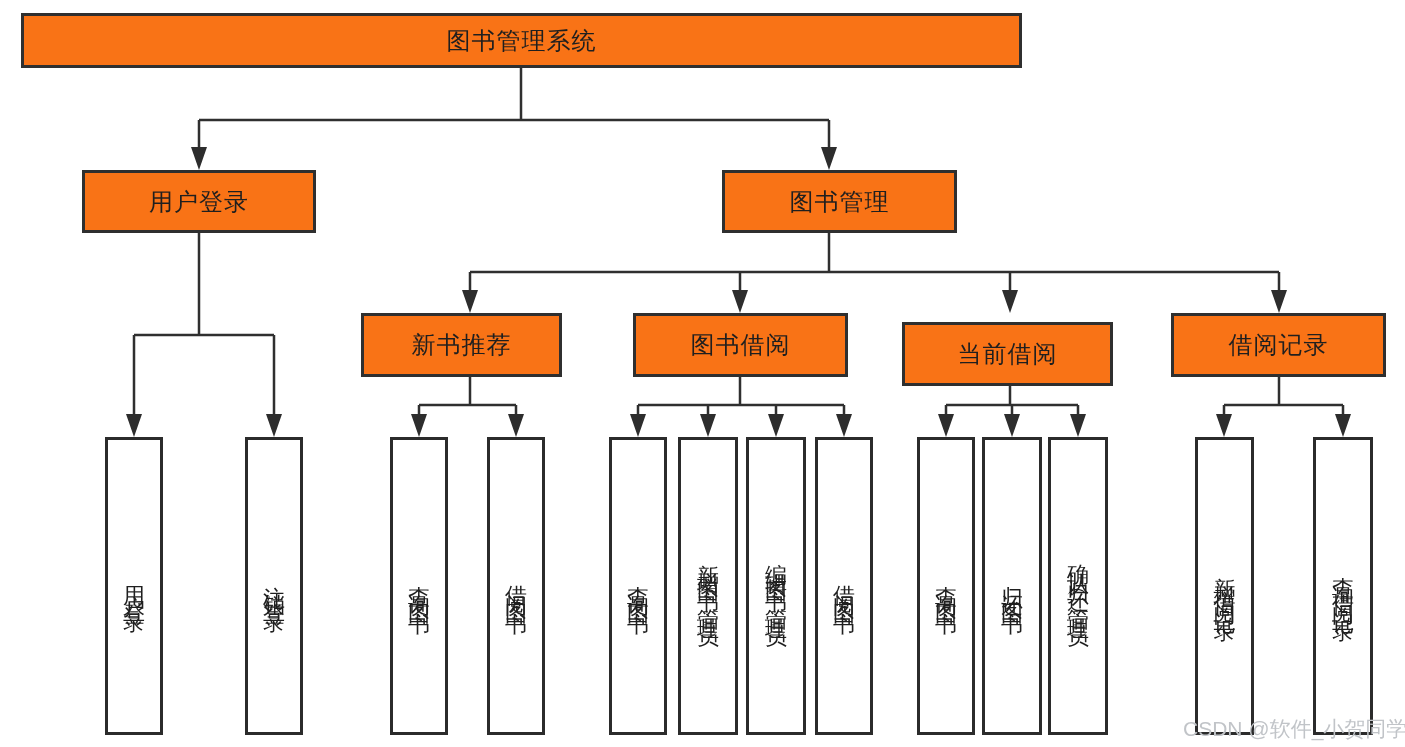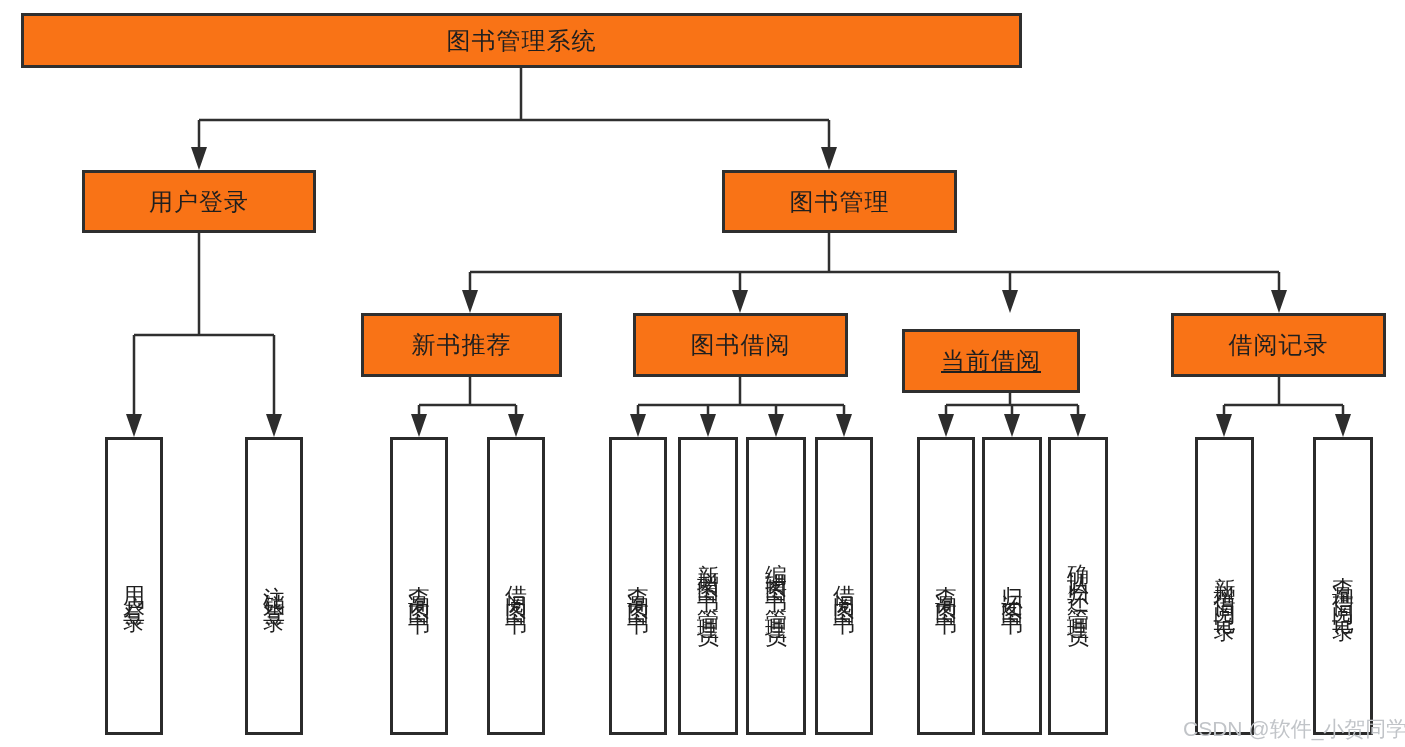--- a/index.html
+++ b/index.html
@@ -122,21 +122,21 @@
   <div class="hbox" style="left:688px; top:170px; width:235px; height:63px;margin-left:34px;">
     <span>图书管理</span>
   </div>
 
   <div class="hbox" style="left:361px; top:313px; width:201px; height:64px;">
     <span>新书推荐</span>
   </div>
   <div class="hbox" style="left:633px; top:313px; width:215px; height:64px;">
     <span>图书借阅</span>
   </div>
-  <div class="hbox" style="left:902px; top:329px; width:178px; height:64px;text-decoration:underline;">
+  <div class="hbox" style="left:902px; top:322px; width:211px; height:64px;">
     <span>当前借阅</span>
   </div>
   <div class="hbox" style="left:1171px; top:313px; width:215px; height:64px;">
     <span>借阅记录</span>
   </div>
 
   <div class="vbox" style="left:105px; width:58px;">
     <span class="vtext">用户登录</span>
   </div>
   <div class="vbox" style="left:245px; width:58px;">

